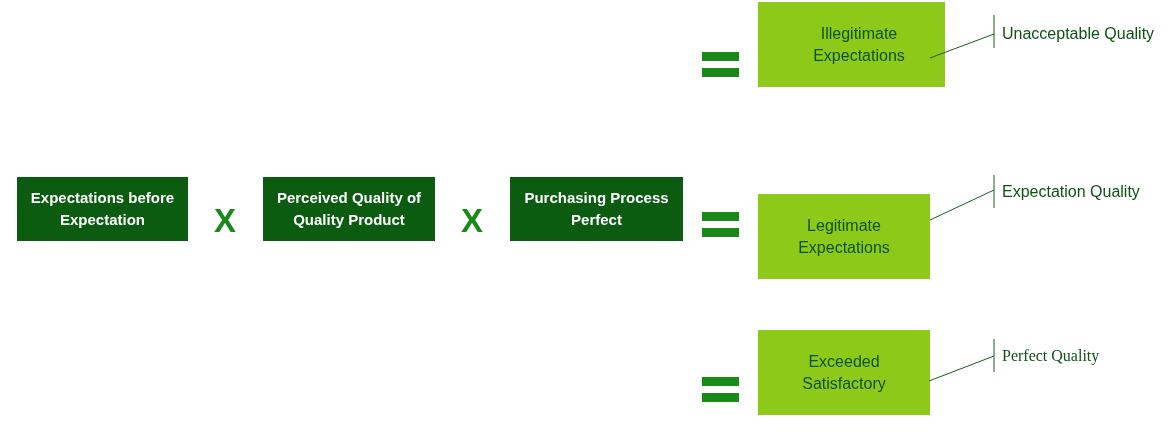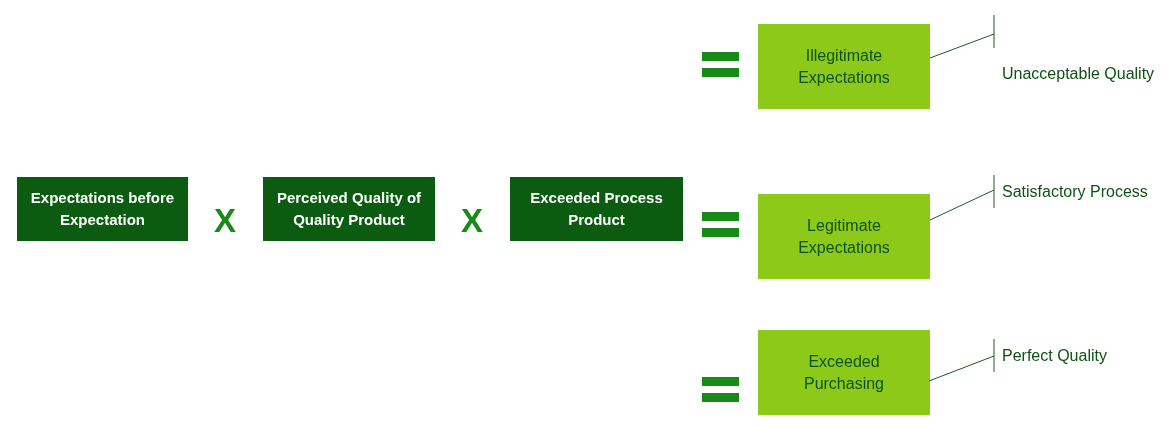--- a/index.html
+++ b/index.html
@@ -72,58 +72,58 @@
   <div class="x-op" style="left:200px;">X</div>
 
   <div class="box box-dark" style="left:263px;">
     <span>Perceived Quality of</span>
     <span>Quality Product</span>
   </div>
 
   <div class="x-op" style="left:447px;">X</div>
 
   <div class="box box-dark" style="left:510px;width:173px;">
-    <span>Exceeded Process</span>
-    <span>Product</span>
+    <span>Purchasing Process</span>
+    <span>Perfect</span>
   </div>
 
   <div class="equals" style="top:52px;">
     <div class="bar"></div>
     <div class="bar"></div>
   </div>
   <div class="equals" style="top:212px;">
     <div class="bar"></div>
     <div class="bar"></div>
   </div>
   <div class="equals" style="top:377px;">
     <div class="bar"></div>
     <div class="bar"></div>
   </div>
 
-  <div class="box box-light" style="top:24px;">
+  <div class="box box-light" style="top:2px;padding-left:15px;">
     <span>Illegitimate</span>
     <span>Expectations</span>
   </div>
   <div class="box box-light" style="top:178px;margin-top:16px;">
     <span>Legitimate</span>
     <span>Expectations</span>
   </div>
   <div class="box box-light" style="top:330px;">
     <span>Exceeded</span>
-    <span>Purchasing</span>
+    <span>Satisfactory</span>
   </div>
 
   <svg class="connector-layer" viewBox="0 0 1175 439">
     <g stroke="#1C5C1E" stroke-width="1" fill="none">
       <line x1="930" y1="58" x2="994" y2="34"></line>
       <line x1="994" y1="15" x2="994" y2="48"></line>
       <line x1="930" y1="220" x2="994" y2="190"></line>
       <line x1="994" y1="175" x2="994" y2="208"></line>
       <line x1="929" y1="381" x2="994" y2="356"></line>
       <line x1="994" y1="339" x2="994" y2="372"></line>
     </g>
   </svg>
 
-  <div class="quality-label" style="top:34px;margin-top:40px;">Unacceptable Quality</div>
-  <div class="quality-label" style="top:192px;">Satisfactory Process</div>
-  <div class="quality-label" style="top:356px;">Perfect Quality</div>
+  <div class="quality-label" style="top:34px;">Unacceptable Quality</div>
+  <div class="quality-label" style="top:192px;">Expectation Quality</div>
+  <div class="quality-label" style="top:356px;font-family:Liberation Serif, serif;">Perfect Quality</div>
 
 </div>
 
 </body></html>

